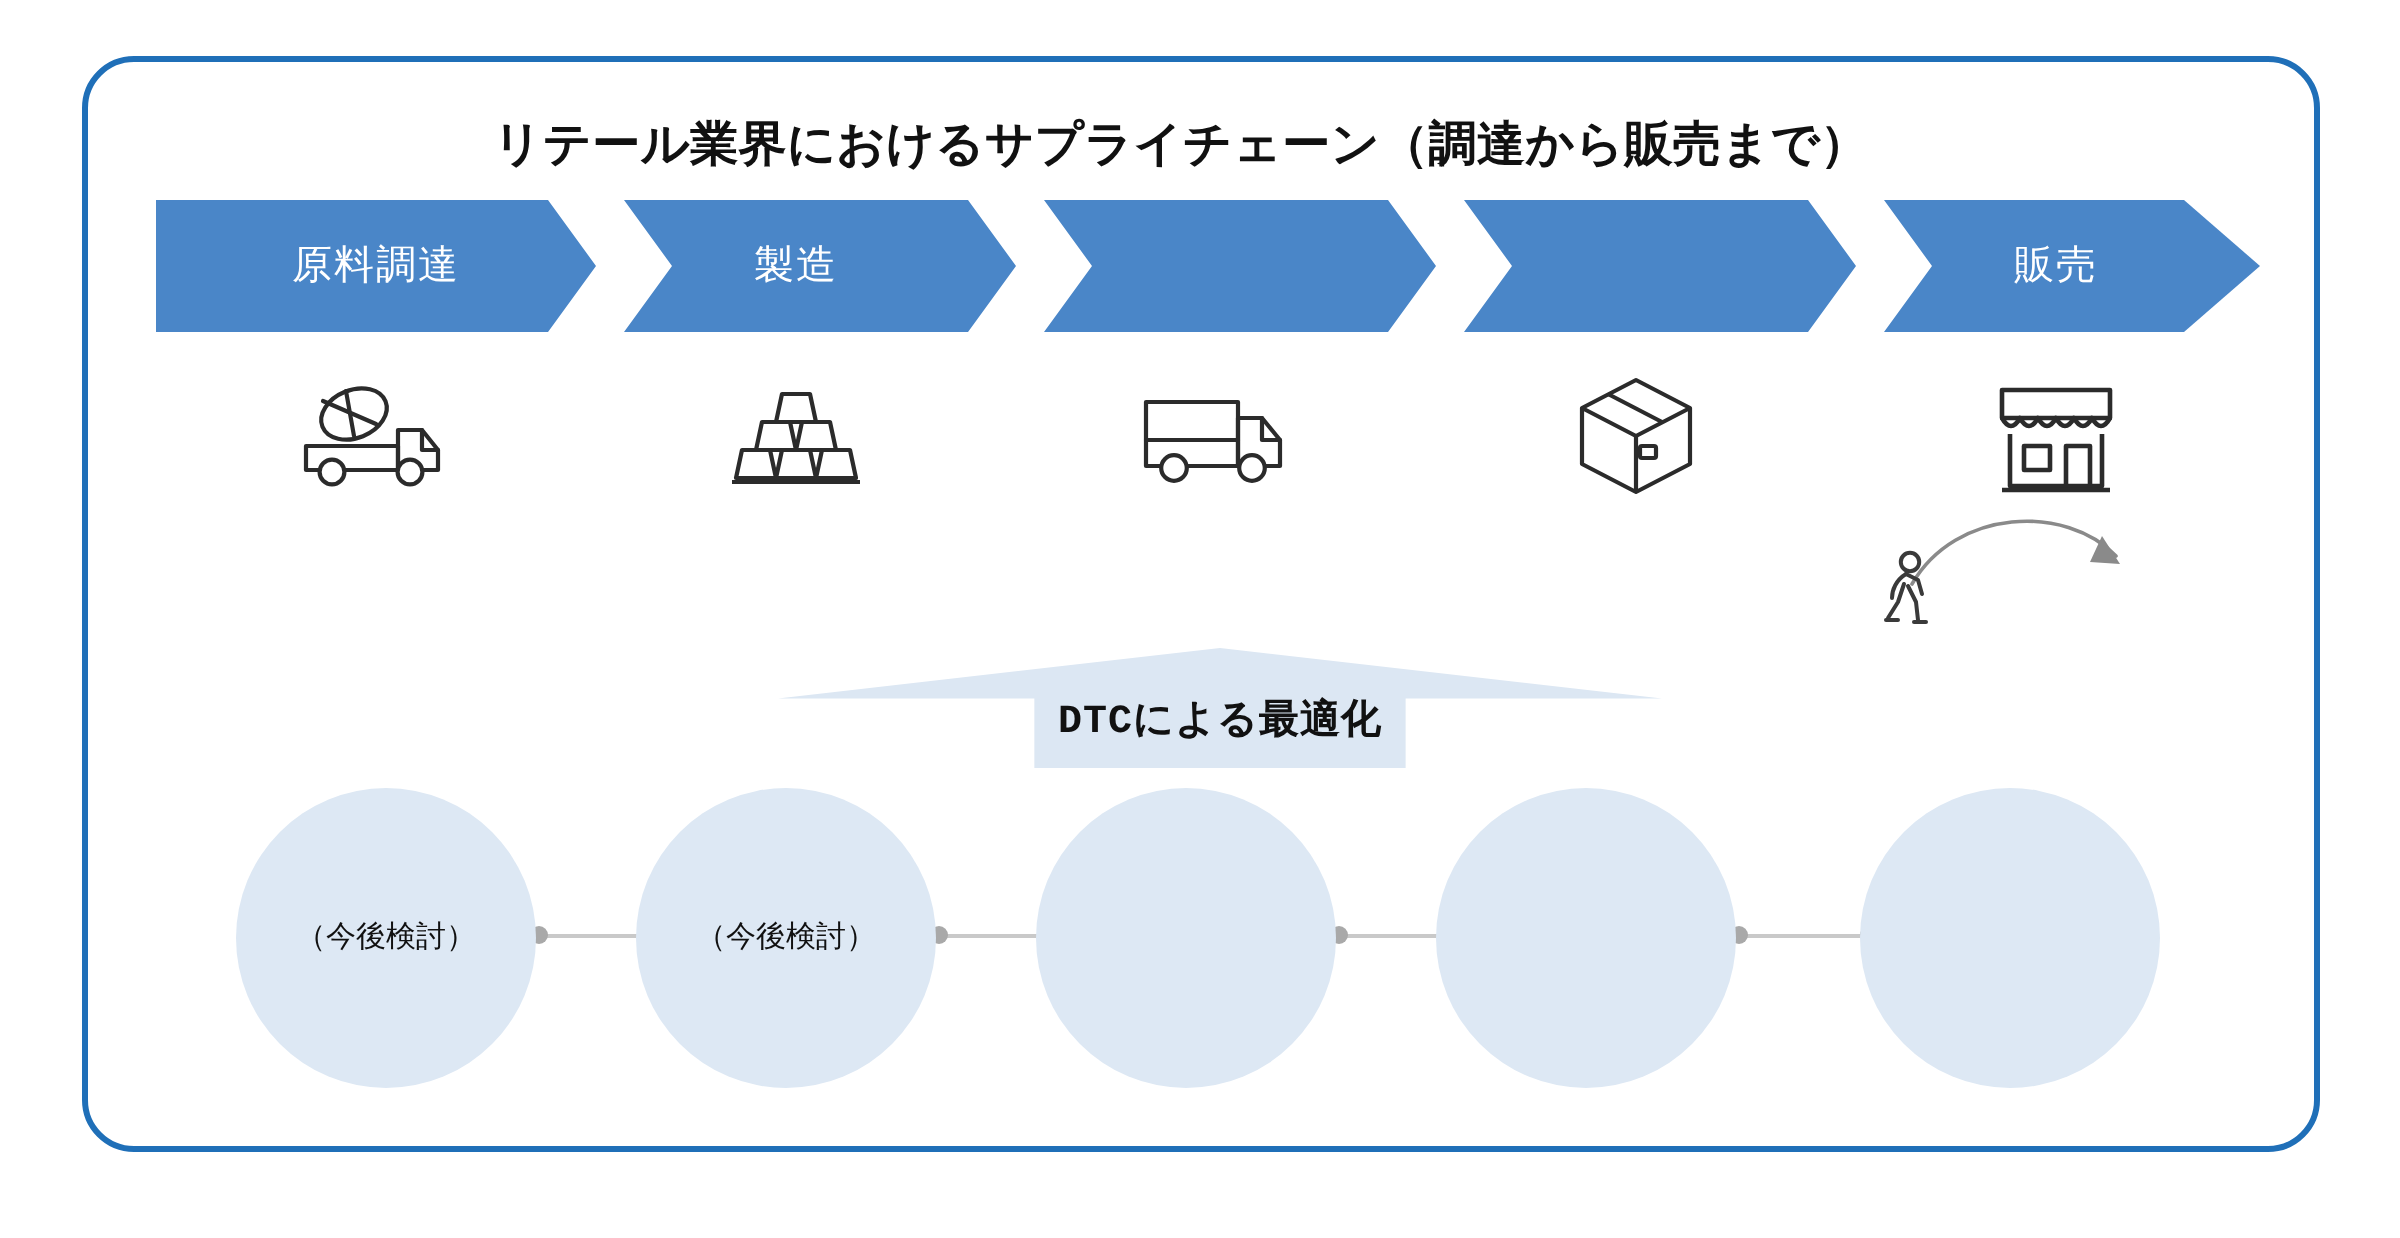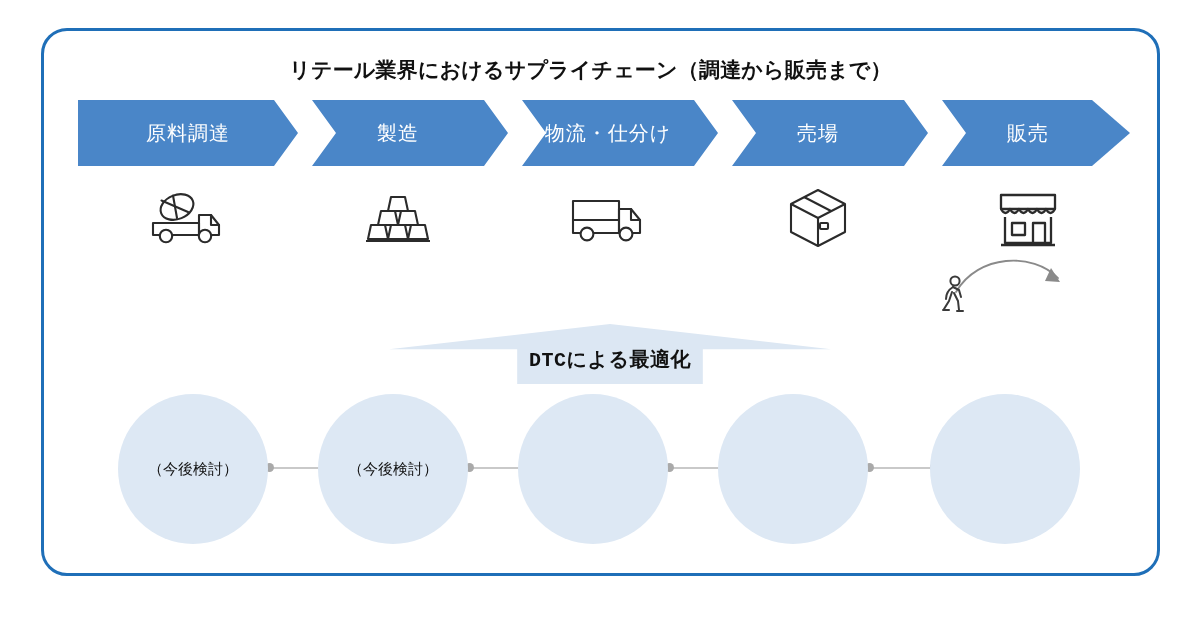--- a/index.html
+++ b/index.html
@@ -32,21 +32,21 @@
     background: #ffffff;
   }
 
   
   #title {
     position: absolute;
     left: 0;
     top: 56px;
     width: 1181px;
     text-align: center;
-    font-size: 21px;
+    font-size: 24px;
     font-weight: bold;
     color: #111111;
     letter-spacing: 0.2px;
     white-space: nowrap;
   }
 
   
   #banner {
     position: absolute;
     left: 78px;
@@ -195,22 +195,20 @@
   <div id="banner">
     <div class="band"></div>
     <div class="chev-notch" style="left:196px"></div>
     <div class="chev-notch" style="left:406px"></div>
     <div class="chev-notch" style="left:616px"></div>
     <div class="chev-notch" style="left:826px"></div>
   </div>
 
   <div class="stage-label" style="left:98px;  width:180px">原料調達</div>
   <div class="stage-label" style="left:308px; width:180px">製造</div>
-  <div class="stage-label" style="left:518px; width:180px">物流・仕分け</div>
-  <div class="stage-label" style="left:728px; width:180px">売場</div>
   <div class="stage-label" style="left:938px; width:180px">販売</div>
 
   <div class="icon-slot" style="left:108px">
     <span>
       <svg width="82" height="54" viewBox="0 0 82 54" fill="none" stroke="#2b2b2b" stroke-width="2.1" stroke-linejoin="round" stroke-linecap="round">
         <path d="M6 32 H52 V44 H6 Z"></path>
         <path d="M52 24 H64 L72 34 V44 H52 Z"></path>
         <path d="M64 24 V34 H72"></path>
         <ellipse cx="30" cy="16" rx="17" ry="12" transform="rotate(-22 30 16)"></ellipse>
         <path d="M14.5 9.5 L41 21"></path>

